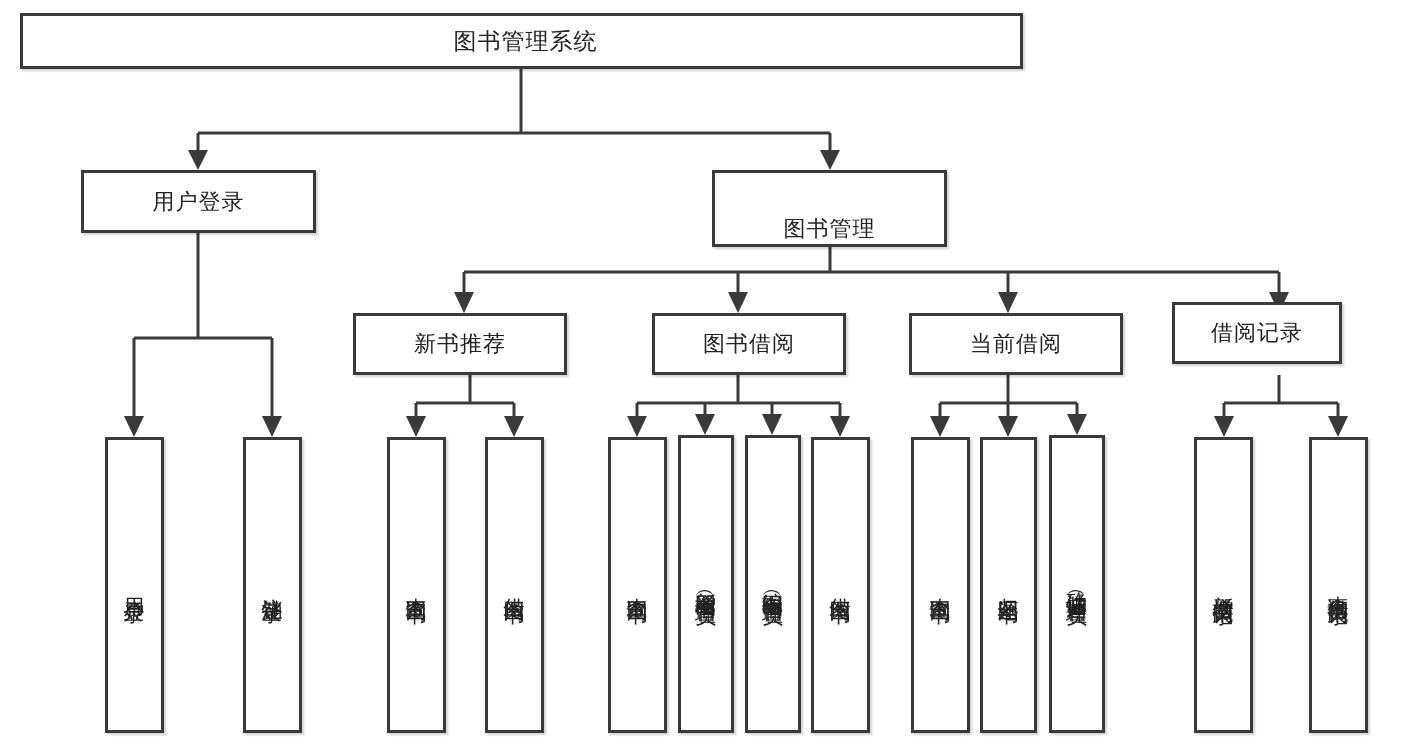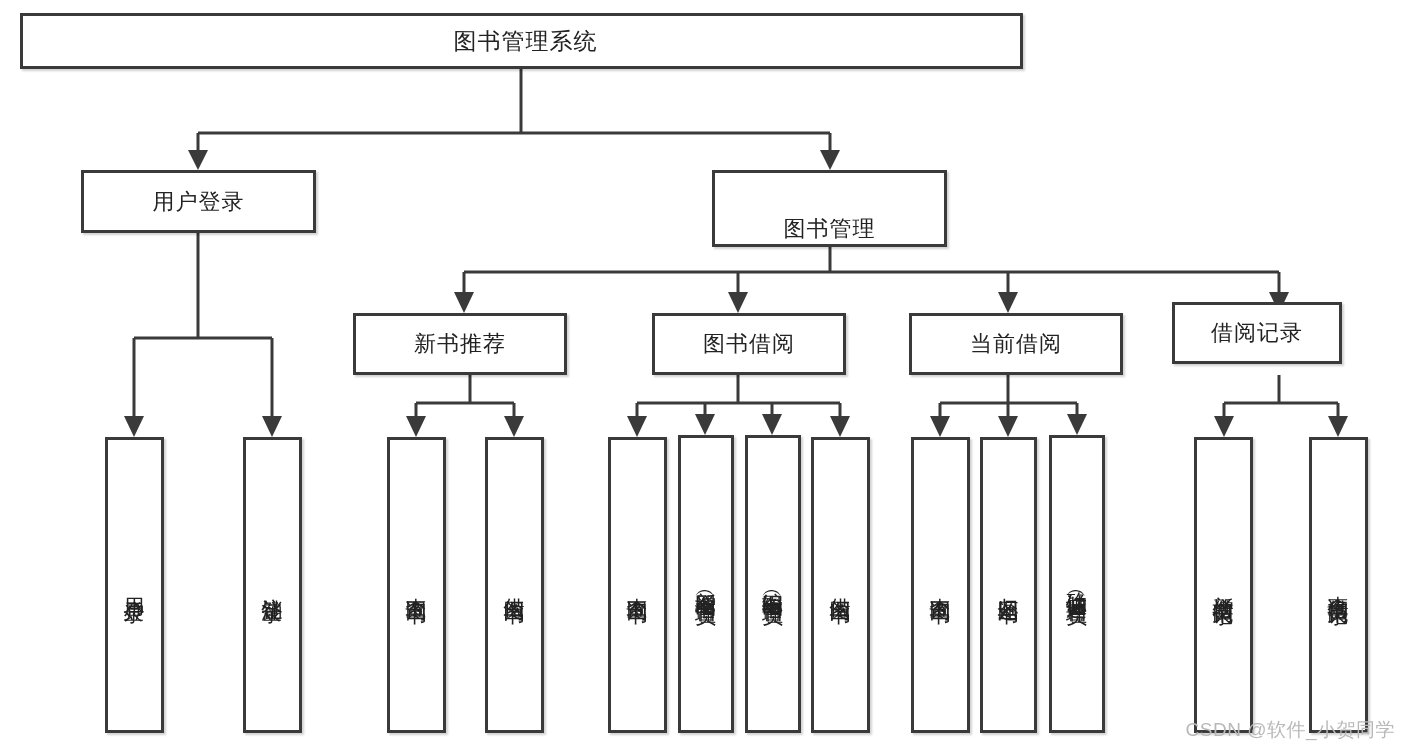--- a/index.html
+++ b/index.html
@@ -207,15 +207,14 @@
     <span class="vtext">确认归还（管理员）</span>
   </div>
 
   <div class="node v" style="left:1194px; top:437px; width:59px; height:296px;">
     <span class="vtext">新增借阅记录</span>
   </div>
   <div class="node v" style="left:1309px; top:437px; width:59px; height:296px;">
     <span class="vtext">查询借阅记录</span>
   </div>
 
-  <div id="watermark">CSDN @软件_小贺同学</div>
 
 </div>
 
 </body></html>

